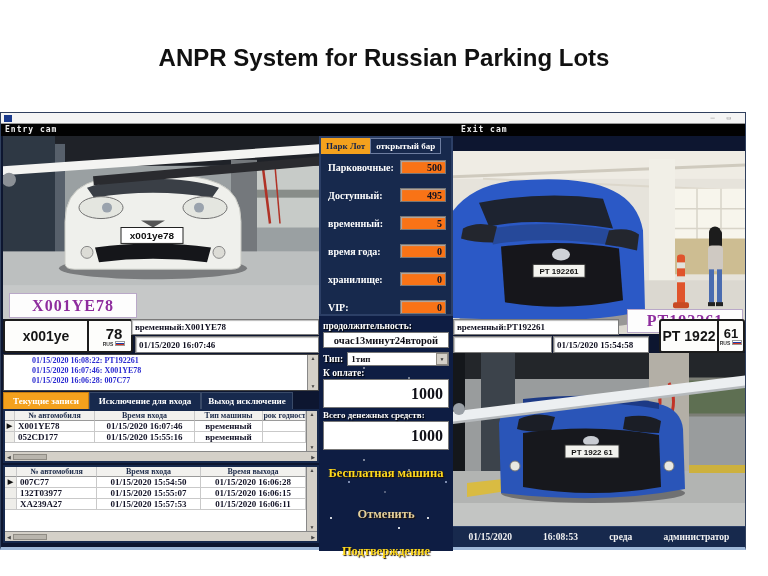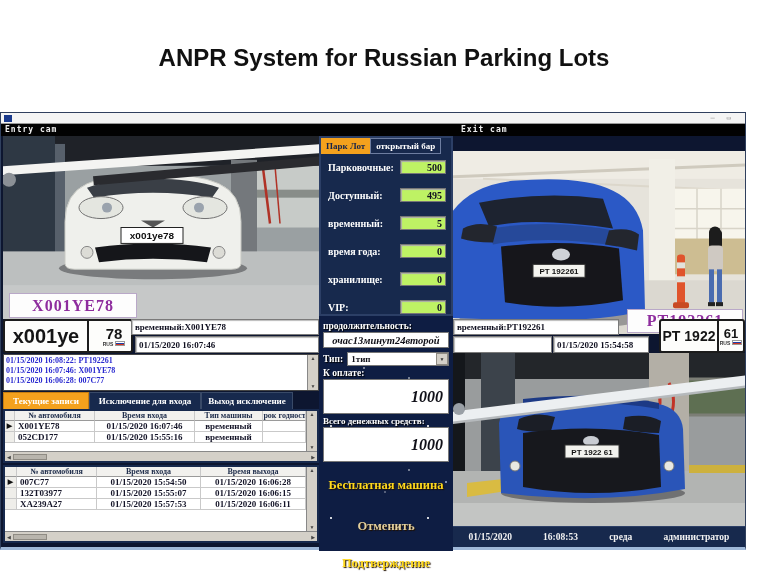--- a/index.html
+++ b/index.html
@@ -36,21 +36,21 @@
     font-family:"Liberation Sans", sans-serif; font-weight:bold; color:#151515; }
   .plate-region { border-left:2px solid #1c1c1c; display:flex; flex-direction:column;
     align-items:center; justify-content:center; }
   .plate-region .rnum { font-family:"Liberation Sans", sans-serif; font-weight:bold; color:#151515; line-height:1; }
   .plate-bottom { display:flex; align-items:center; gap:2px; }
   .plate-bottom .cc { font-size:5px; font-weight:bold; color:#333; font-family:"Liberation Sans", sans-serif; }
   .flag { width:10px; height:5px; border:0.5px solid #999;
     background:linear-gradient(to bottom, #fff 0 33%, #1c3fa8 33% 66%, #d0321e 66% 100%); }
 
   .logbox { position:absolute; background:#fff; border:1px solid #444; padding:1px 2px; }
-  .logline { color:#2a2ad0; font-weight:bold; font-size:8px; line-height:10px; white-space:nowrap; }
+  .logline { color:#2a2ad0; font-weight:bold; font-size:8px; line-height:10px; white-space:nowrap;margin-left:26px; }
   .vscroll { position:absolute; right:0; top:0; bottom:0; width:11px; background:#d4d0c8;
     border-left:1px solid #888; display:flex; flex-direction:column; justify-content:space-between;
     align-items:center; font-size:5px; color:#444; padding:1px 0; }
   .hscroll { position:absolute; left:0; right:0; bottom:0; height:10px; background:#d4d0c8;
     border-top:1px solid #888; display:flex; justify-content:space-between; align-items:center;
     font-size:5px; color:#444; padding:0 2px; }
   .hthumb { width:34px; height:6px; background:#b9b5ad; border:1px solid #8f8b83; }
 
   .tabsbar { position:absolute; display:flex; background:#0d1630;align-items:center; }
   .tab { height:100%; display:flex; align-items:center; justify-content:center;
@@ -68,45 +68,45 @@
   .cell.sel { justify-content:center; padding:0; background:#efeeea; font-size:7px; color:#111; }
 
   .parkpanel { position:absolute; background:#17294d; border:2px solid #2c3f66; }
   .park-tabs { display:flex; height:16px; margin-bottom:6px; }
   .ptab { display:flex; align-items:center; padding:0 5px; font-weight:bold; font-size:9px; }
   .ptab.on { background:#f4a11d; color:#16244a; }
   .ptab.off { background:#17294d; color:#fff; border:1px solid #6d7da0; }
   .park-row { display:flex; align-items:center; justify-content:space-between;
     padding:0 5px 0 7px; margin-bottom:14px; }
   .park-row .lbl { color:#fff; font-weight:bold; font-size:10px; }
-  .park-row .val { width:46px; height:14px; background:#bef264; border:1px solid #777;
+  .park-row .val { width:46px; height:14px; background:#f97316; border:1px solid #777;
     box-shadow:inset 1px 1px 1px #aaa; font-size:10px; font-weight:bold; color:#101020;
     display:flex; align-items:center; justify-content:flex-end; padding:0 3px;text-align:right; }
 
   .starry { position:absolute; background-color:#0e1d43;
     background-image:
       radial-gradient(circle at 12px 18px, rgba(255,255,255,.95) 0.6px, transparent 1.3px),
       radial-gradient(circle at 45px 52px, rgba(255,255,255,.55) 0.6px, transparent 1.2px),
       radial-gradient(circle at 80px 28px, rgba(255,255,255,.8) 0.7px, transparent 1.4px),
       radial-gradient(circle at 30px 74px, rgba(205,220,255,.7) 0.6px, transparent 1.2px),
       radial-gradient(circle at 66px 84px, rgba(255,255,255,.5) 0.5px, transparent 1px),
       radial-gradient(circle at 90px 62px, rgba(255,255,255,.65) 0.5px, transparent 1.1px);
     background-size:97px 92px; padding:3px 4px; }
   .pay-lbl { color:#fff; font-weight:bold; font-size:9.5px; margin:2px 0 1px; text-shadow:1px 1px 1px #000; }
   .pay-box { background:#fff; border:1px solid #777; font-weight:bold; color:#101018;
-    display:flex; align-items:center; overflow:hidden; white-space:nowrap;font-style:italic; }
+    display:flex; align-items:center; overflow:hidden; white-space:nowrap; }
   .duration-box { height:16px; font-size:10.5px; justify-content:center; }
   .type-row { display:flex; align-items:center; gap:4px; margin:4px 0 2px; }
   .type-row .pay-lbl { margin:0; }
   .type-select { flex:1; height:14px; background:#fff; border:1px solid #777; display:flex;
     align-items:center; justify-content:space-between; padding-left:3px;
     font-size:9px; font-weight:bold; color:#101018; }
   .dd-btn { width:12px; height:12px; background:#d4d0c8; border:1px solid #8f8b83;
     display:flex; align-items:center; justify-content:center; font-size:5px; color:#333; }
-  .amount-box { height:35px; font-size:16px; justify-content:flex-end; padding-right:5px; }
+  .amount-box { height:29px; font-size:16px; justify-content:flex-end; padding-right:5px; }
   .action-btn { display:block; width:100%; text-align:center; font-weight:bold; font-size:12.5px;
     color:#ffd91c; text-shadow:1px 1px 1px #201000; background:none; border:0; cursor:pointer;
     font-family:"Liberation Serif", serif; }
   .action-btn.cancel { color:#e3cf9b; }
 
   .statusbar { position:absolute; background:#17294d; border-top:1px solid #2c3f66;
     display:flex; align-items:center; justify-content:space-around; color:#f2f2f2;
     font-weight:bold; font-size:9.5px; }
 </style>
 </head>
@@ -227,21 +227,21 @@
         <span class="val">0</span>
       </div>
       <div class="park-row">
         <span class="lbl">VIP:</span>
         <span class="val">0</span>
       </div>
     </div>
 
     <div style="position:absolute; left:2px; top:206px; width:316px; height:34px;">
       <div class="plateimg" style="position:absolute; left:0; top:0; width:130px; height:34px;">
-        <div class="plate-main" style="font-size:20px;">х001уе</div>
+        <div class="plate-main" style="font-size:14px;">х001уе</div>
         <div class="plate-region" style="width:44px;padding-left:8px;">
           <div class="rnum" style="font-size:15px;">78</div>
           <div class="plate-bottom">
             <span class="cc">RUS</span>
             <span class="flag"></span>
           </div>
         </div>
       </div>
       <div class="field" style="position:absolute; left:128px; top:0; right:0; height:16px;">временный:X001YE78</div>
       <div class="field" style="position:absolute; left:132px; top:17px; right:0; height:17px;">01/15/2020 16:07:46</div>

